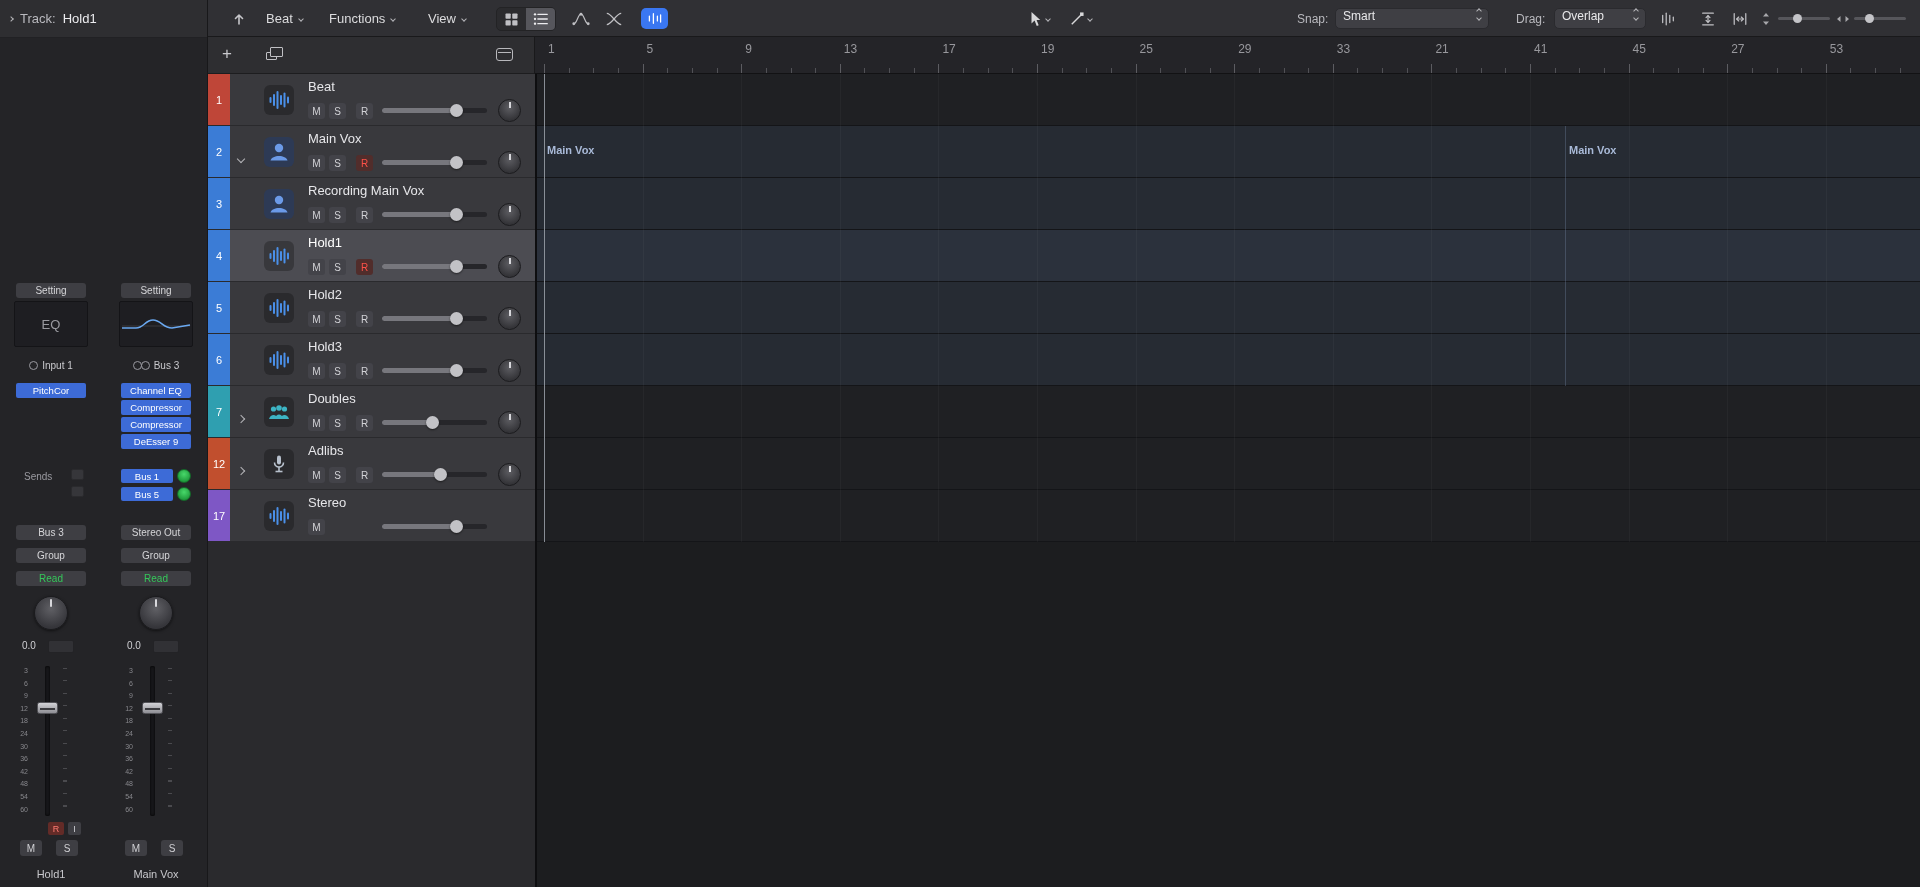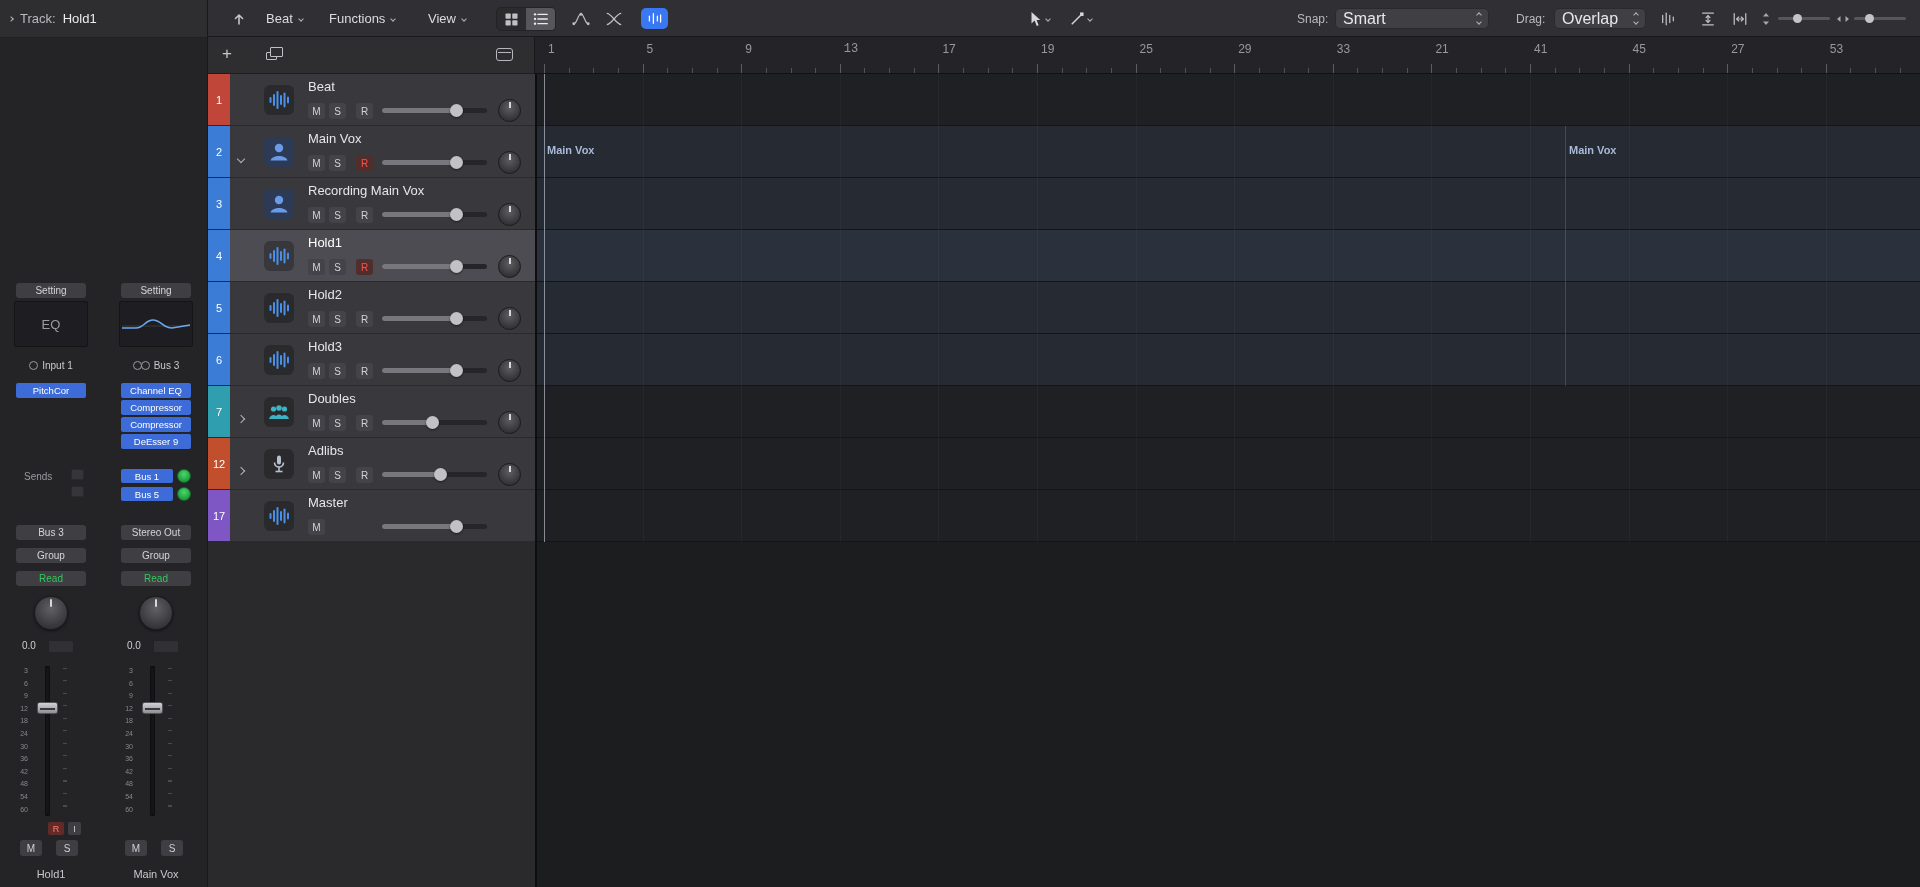--- a/index.html
+++ b/index.html
@@ -81,21 +81,21 @@
     color:#dcdcde; font-size:13px; }
   .segment { position:absolute; left:288px; top:7px; display:flex; background:#2b2b2e;
     border:1px solid #232325; border-radius:5px; overflow:hidden; }
   .seg-btn { width:29px; height:22px; display:flex; align-items:center; justify-content:center; }
   .seg-btn.active { background:#56565c; }
   .tb-blue { position:absolute; left:433px; top:8px; width:27px; height:21px; border-radius:5px;
     background:#3a77f2; display:flex; align-items:center; justify-content:center; }
   .tool-btn { position:absolute; top:8px; height:21px; display:flex; align-items:center; gap:4px; }
   .tb-label { position:absolute; top:12px; font-size:12px; color:#b9b9be; }
   .dd { position:absolute; top:8px; height:21px; background:#3f3f44; border:1px solid #2a2a2e;
-    border-radius:5px; color:#e8e8ea; font-size:16px; display:flex; align-items:center;
+    border-radius:5px; color:#e8e8ea; font-size:12px; display:flex; 
     justify-content:space-between; padding:0 7px; }
   .dd-chevs { display:flex; flex-direction:column; gap:3px; align-items:center; }
   .tb-slider { position:absolute; top:17px; width:52px; height:3px; background:#56565b; border-radius:2px; }
   .tb-thumb { position:absolute; top:-3px; width:9px; height:9px; border-radius:50%; background:#c4c4c8; }
 
   .list-header { position:absolute; left:0; top:37px; width:327px; height:37px; background:#2e2e31;
     border-bottom:1px solid #1d1d1f; border-right:1px solid #19191b; }
   .plus-btn { position:absolute; left:14px; top:7px; font-size:17px; color:#c9c9cd; }
   .dup-icon { position:absolute; left:58px; top:15px; width:11px; height:8px;
     border:1.3px solid #c0c0c4; border-radius:1px; }
@@ -404,21 +404,21 @@
     <div class="list-header">
       <div class="plus-btn">+</div>
       <div class="dup-icon"></div>
       <div class="config-icon"></div>
     </div>
 
     <div class="ruler">
         <span class="ruler-num" style="left: 13px;">1</span>
         <span class="ruler-num" style="left: 111.6px;">5</span>
         <span class="ruler-num" style="left: 210.2px;">9</span>
-        <span class="ruler-num" style="left: 308.8px; font-family: Liberation Mono, monospace;">13</span>
+        <span class="ruler-num" style="left: 308.8px;">13</span>
         <span class="ruler-num" style="left: 407.4px;">17</span>
         <span class="ruler-num" style="left: 506px;">19</span>
         <span class="ruler-num" style="left: 604.6px;">25</span>
         <span class="ruler-num" style="left: 703.2px;">29</span>
         <span class="ruler-num" style="left: 801.8px;">33</span>
         <span class="ruler-num" style="left: 900.4px;">21</span>
         <span class="ruler-num" style="left: 999px;">41</span>
         <span class="ruler-num" style="left: 1097.6px;">45</span>
         <span class="ruler-num" style="left: 1196.2px;">27</span>
         <span class="ruler-num" style="left: 1294.8px;">53</span>
@@ -683,21 +683,21 @@
                 <g stroke="#4a8fe8" stroke-width="2" stroke-linecap="round">
                   <line x1="3.5" y1="10" x2="3.5" y2="14"></line>
                   <line x1="7" y1="7" x2="7" y2="17"></line>
                   <line x1="10.5" y1="4" x2="10.5" y2="20"></line>
                   <line x1="14" y1="8" x2="14" y2="16"></line>
                   <line x1="17.5" y1="5.5" x2="17.5" y2="18.5"></line>
                   <line x1="21" y1="9.5" x2="21" y2="14.5"></line>
                 </g>
               </svg>
             </div>
-            <div class="trk-name">Master</div>
+            <div class="trk-name">Stereo</div>
             <div class="trk-btn" style="left: 78px;">M</div>
             <div class="trk-slider">
               <div class="trk-fill" style="width: 70%;"></div>
               <div class="trk-thumb" style="left: calc(70% - 6px);"></div>
             </div>
           </div>
         </div>
       </div>
 
     <div class="arrange">

